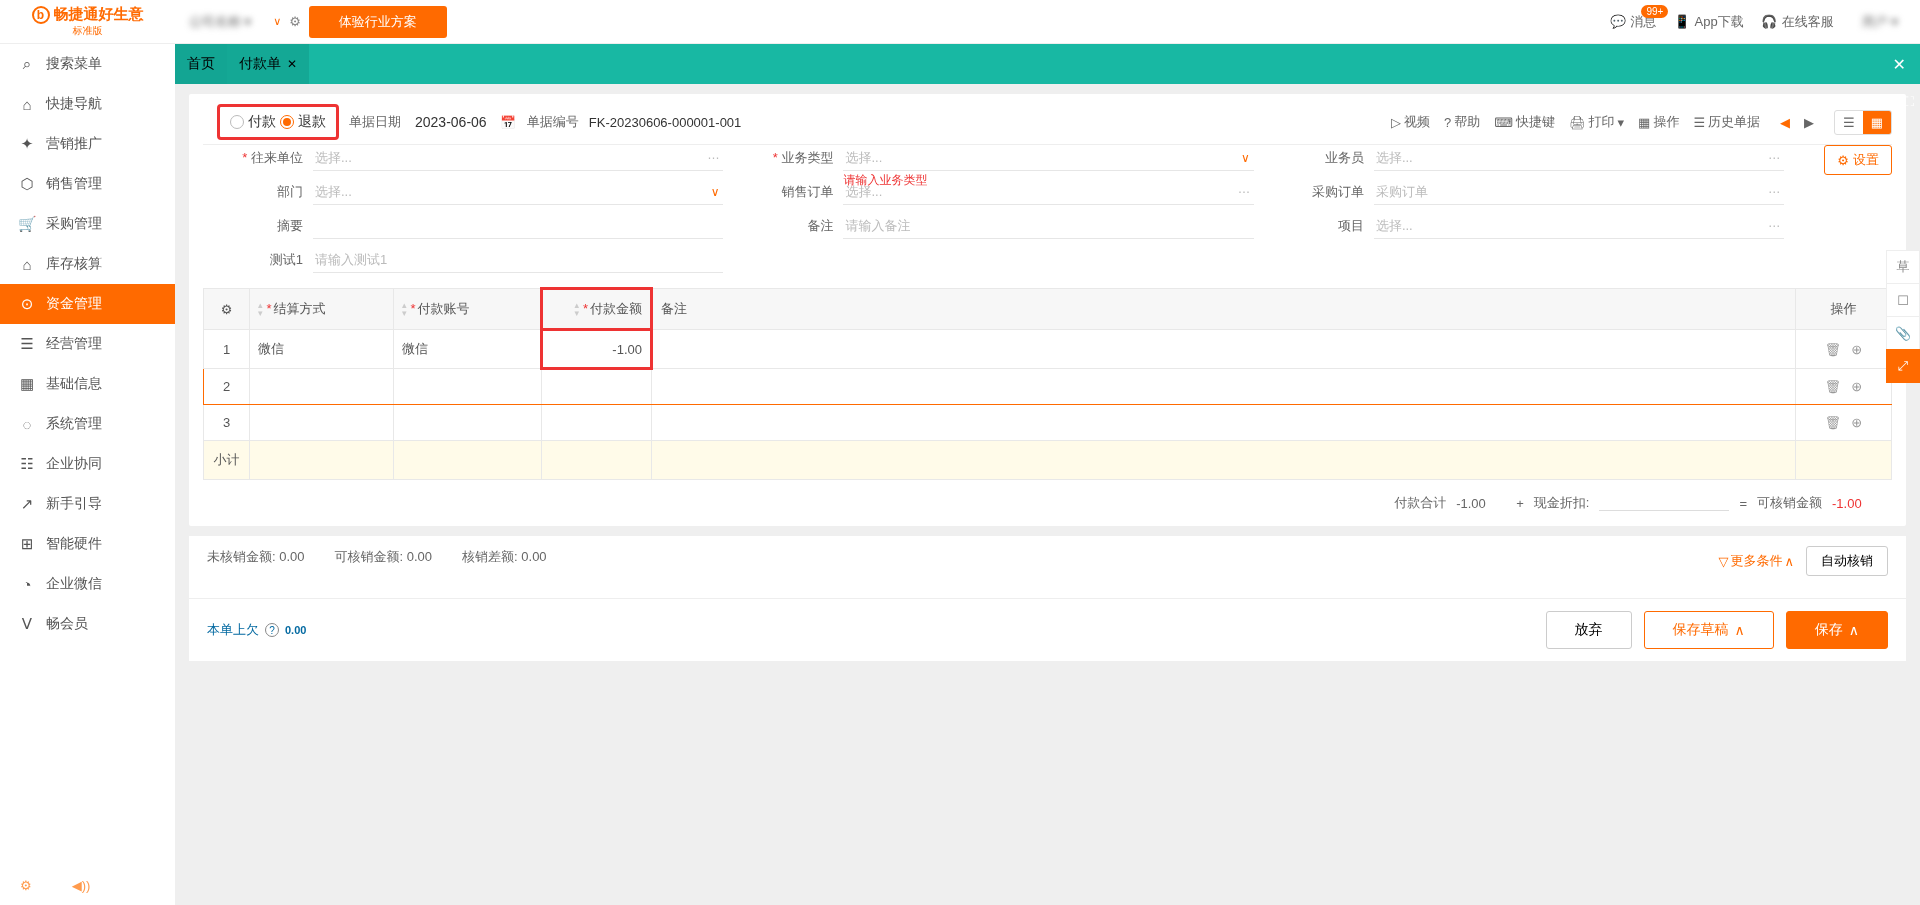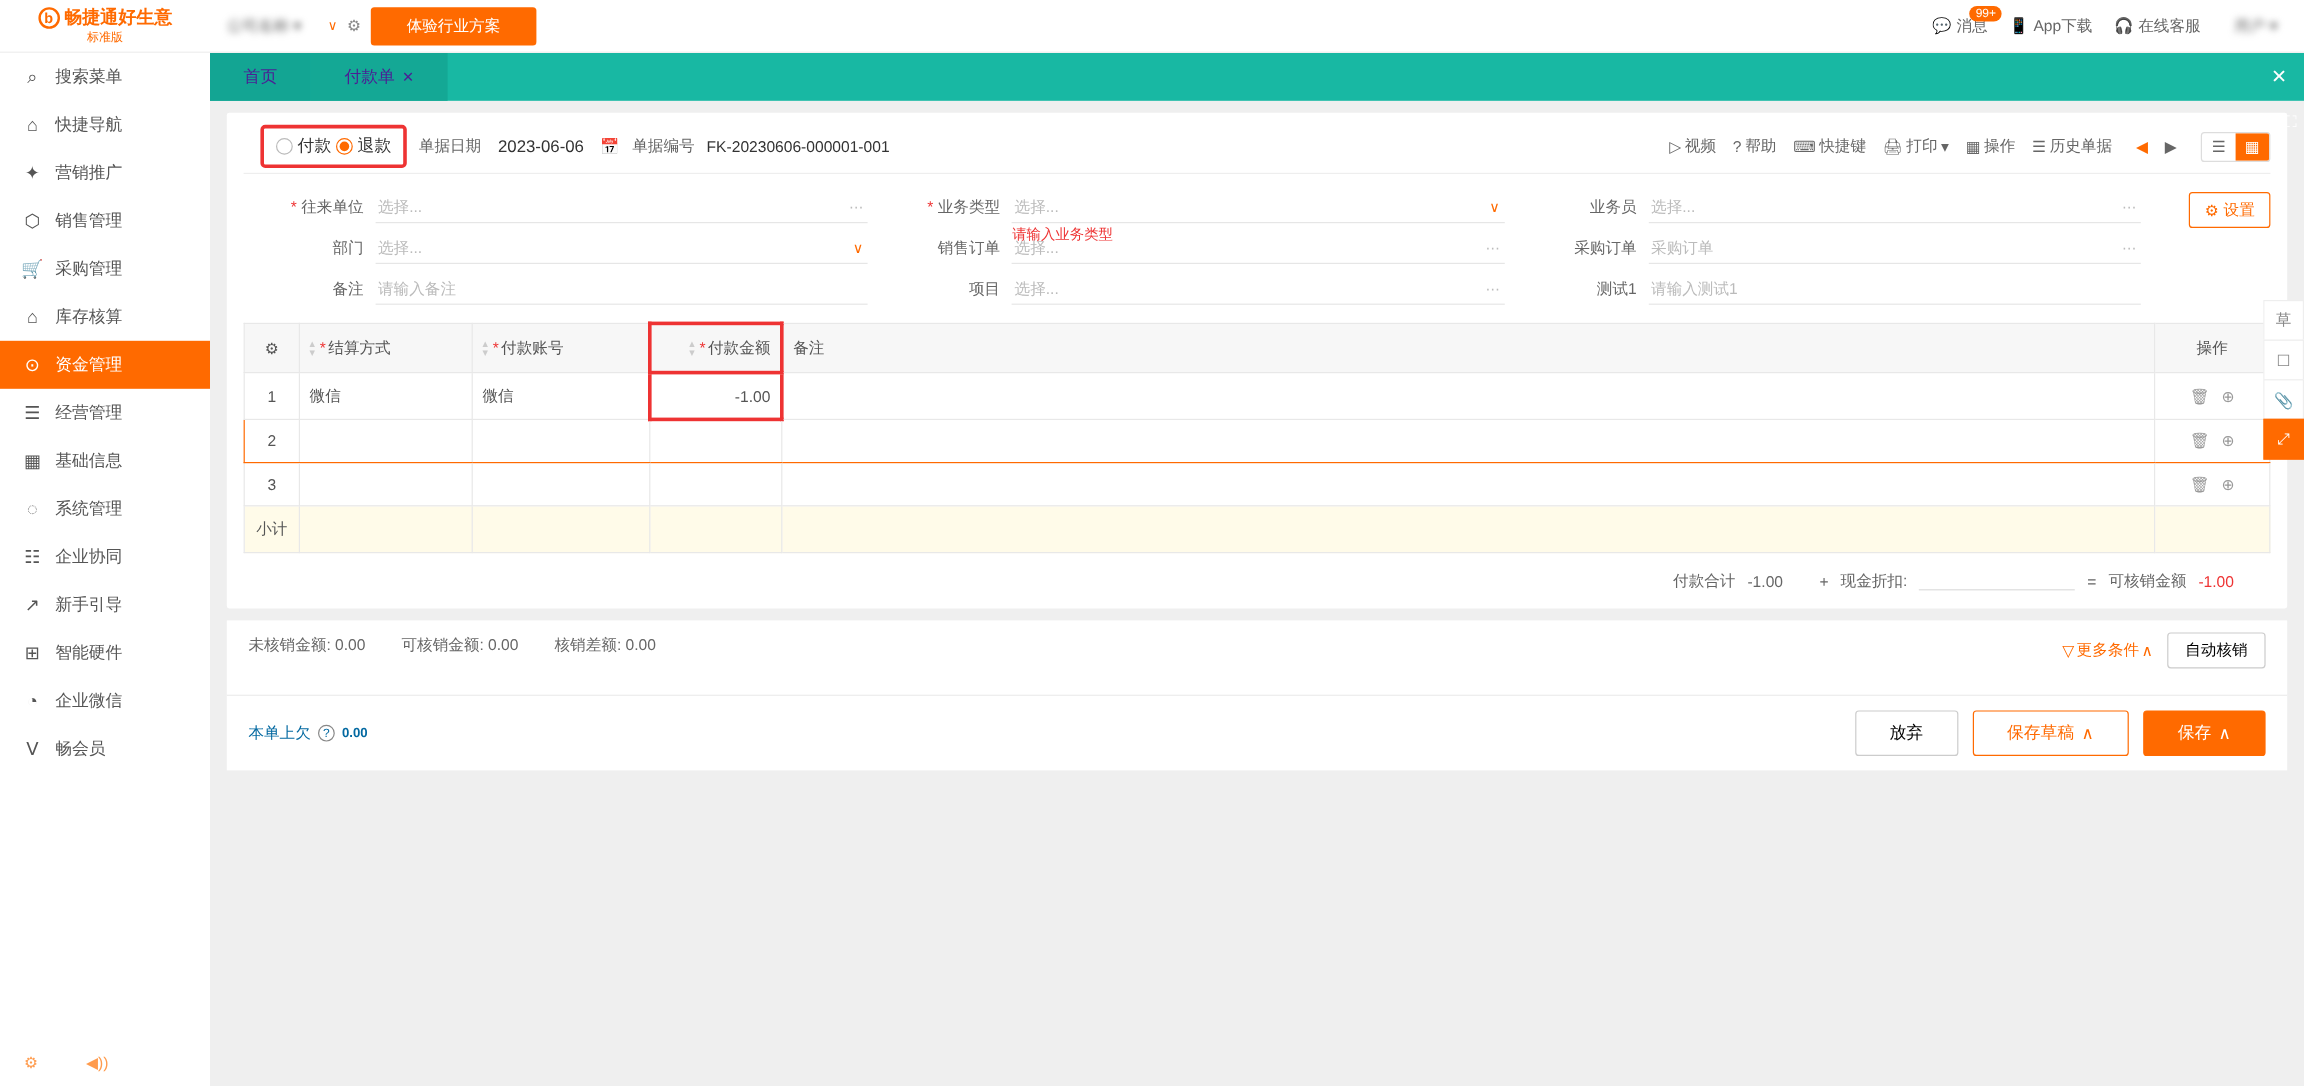--- a/index.html
+++ b/index.html
@@ -26,32 +26,32 @@
 .sidebar { width: 175px; background: #fff; padding-top: 44px; display: flex; flex-direction: column; position: relative; }
 .side-item { display: flex; align-items: center; gap: 10px; padding: 11px 18px; color: #555; cursor: pointer; font-size: 14px; }
 .side-item.active { background: #ff6a00; color: #fff; }
 .side-item .icn { width: 18px; text-align: center; font-size: 15px; }
 .side-footer { position: absolute; bottom: 0; left: 0; right: 0; display: flex; padding: 12px 20px; gap: 40px; }
 .side-footer span { color: #ff9b4d; cursor: pointer; }
 
 
 .main { flex: 1; display: flex; flex-direction: column; padding-top: 44px; background: #efefef; position: relative; }
 .tabbar { background: #18b8a3; display: flex; align-items: center; height: 40px; position: relative; }
-.tab { padding: 0 28px; height: 40px; display: flex; align-items: center; color: #4c1d95; cursor: pointer; gap: 6px; font-size: 14px; }
+.tab { padding: 0 12px; height: 40px; display: flex; align-items: center; color: #000000; cursor: pointer; gap: 6px; font-size: 14px; }
 .tab.home { background: #13a593; }
 .tab.active { background: #14a895; }
 .tab-close { font-size: 12px; }
 .tab-x { margin-left: auto; color: #fff; padding: 0 14px; cursor: pointer; font-size: 16px; }
 
 
 .content { flex: 1; padding: 10px 14px; overflow: auto; background: #efefef; }
 .card { background: #fff; border-radius: 2px; padding: 10px 14px; margin-bottom: 10px; }
 
 
-.form-top { display: flex; align-items: center; gap: 10px; border-bottom: 1px solid #eee; padding-bottom: 4px; margin-bottom: 15px; }
+.form-top { display: flex; align-items: center; gap: 10px; border-bottom: 1px solid #eee; padding-bottom: 4px; margin-bottom: 0; }
 .radio-grp { display: flex; gap: 4px; border: 3px solid #e33; border-radius: 4px; padding: 6px 10px; position: relative; margin-left: 14px; }
 .radio-opt { display: flex; align-items: center; gap: 4px; cursor: pointer; font-size: 14px; }
 .radio-circle { width: 14px; height: 14px; border: 1px solid #bbb; border-radius: 50%; display: inline-flex; align-items: center; justify-content: center; }
 .radio-opt.checked .radio-circle { border-color: #ff6a00; }
 .radio-opt.checked .radio-circle::after { content: ''; width: 8px; height: 8px; background: #ff6a00; border-radius: 50%; }
 .meta-label { color: #666; }
 .date-val { color: #333; font-size: 14px; padding: 0 4px; }
 .cal-icn { color: #ff9b4d; }
 .doc-no { color: #333; }
 .top-actions { margin-left: auto; display: flex; align-items: center; gap: 14px; color: #666; font-size: 13px; }
@@ -343,20 +343,26 @@
               </div>
             <div class="fld">
                 <span class="fld-label">采购订单</span>
                 <div class="fld-input">
                   <input placeholder="采购订单" style="">
                   <span class="fld-trail">⋯</span>
                 </div>
               </div>
 
             <div class="fld">
+                <span class="fld-label">摘要</span>
+                <div class="fld-input">
+                  <input style="">
+                </div>
+              </div>
+            <div class="fld">
                 <span class="fld-label">备注</span>
                 <div class="fld-input">
                   <input placeholder="请输入备注" style="">
                 </div>
               </div>
             <div class="fld">
                 <span class="fld-label">项目</span>
                 <div class="fld-input">
                   <input placeholder="选择..." style="">
                   <span class="fld-trail">⋯</span>

